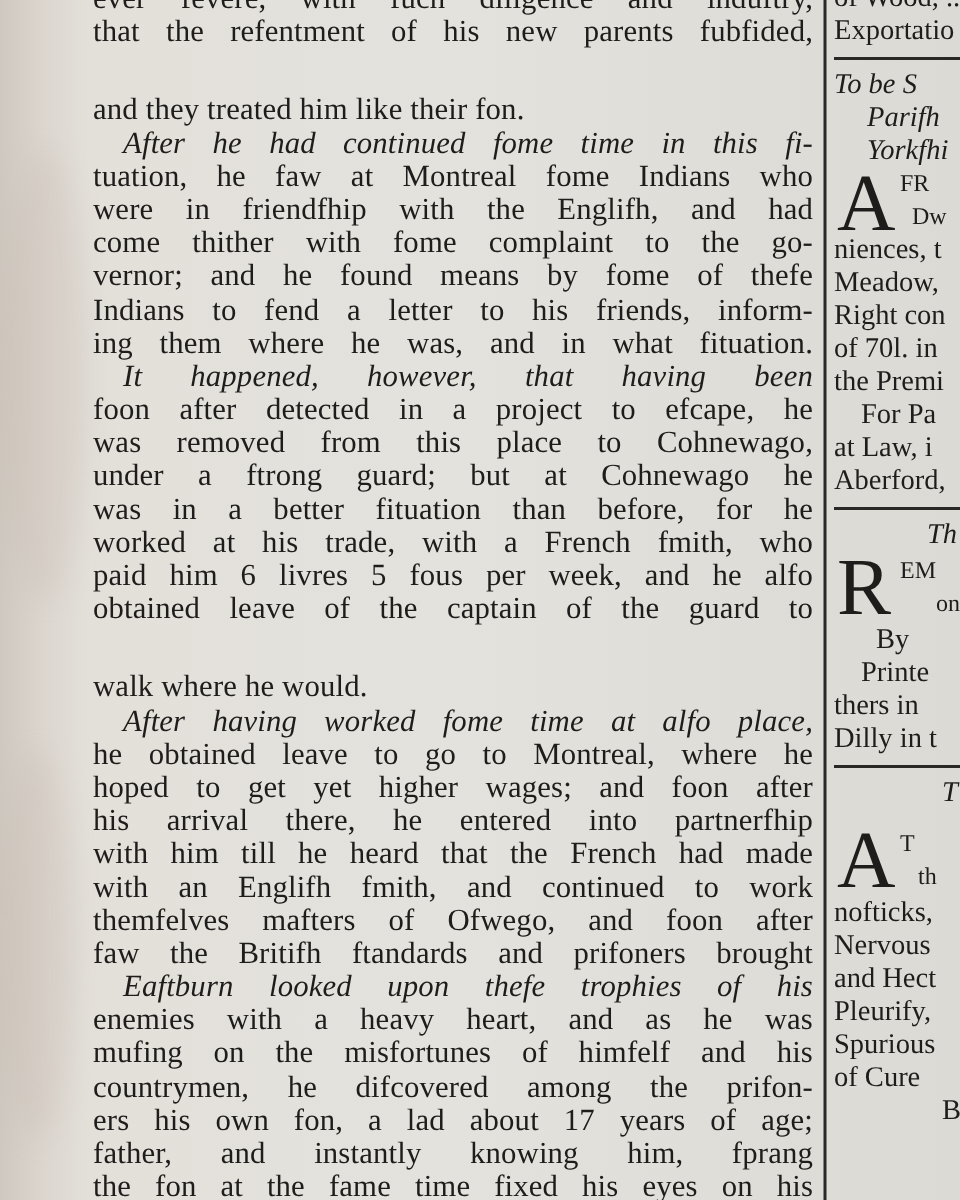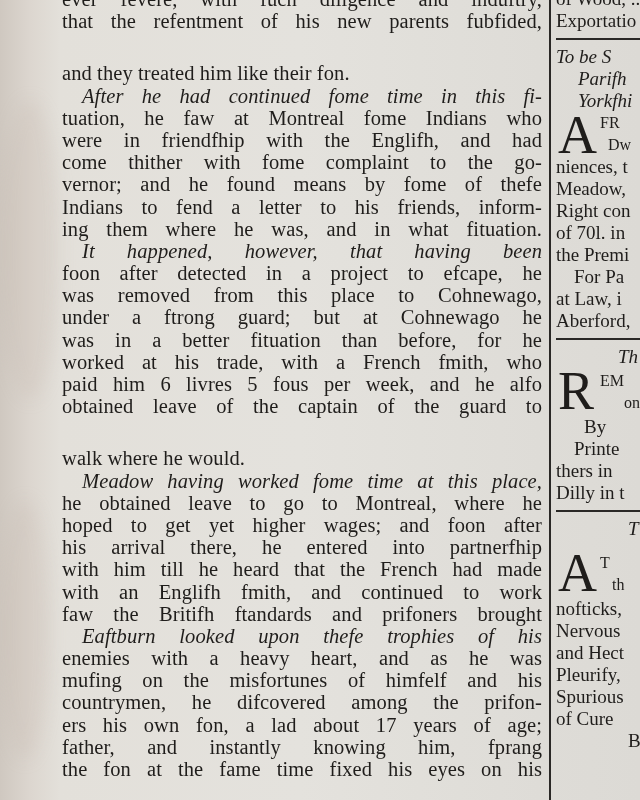--- a/index.html
+++ b/index.html
@@ -125,26 +125,27 @@
     <span class="line">ing them where he was, and in what fituation.</span>
     <span class="line indent">It happened, however, that having been</span>
     <span class="line">foon after detected in a project to efcape, he</span>
     <span class="line">was removed from this place to Cohnewago,</span>
     <span class="line">under a ftrong guard; but at Cohnewago he</span>
     <span class="line">was in a better fituation than before, for he</span>
     <span class="line">worked at his trade, with a French fmith, who</span>
     <span class="line">paid him 6 livres 5 fous per week, and he alfo</span>
     <span class="line">obtained leave of the captain of the guard to</span>
     <span class="line last">walk where he would.</span>
-    <span class="line indent">Meadow having worked fome time at this place,</span>
+    <span class="line indent">After having worked fome time at alfo place,</span>
     <span class="line">he obtained leave to go to Montreal, where he</span>
     <span class="line">hoped to get yet higher wages; and foon after</span>
     <span class="line">his arrival there, he entered into partnerfhip</span>
     <span class="line">with him till he heard that the French had made</span>
     <span class="line">with an Englifh fmith, and continued to work</span>
+    <span class="line">themfelves mafters of Ofwego, and foon after</span>
     <span class="line">faw the Britifh ftandards and prifoners brought</span>
     <span class="line indent">Eaftburn looked upon thefe trophies of his</span>
     <span class="line">enemies with a heavy heart, and as he was</span>
     <span class="line">mufing on the misfortunes of himfelf and his</span>
     <span class="line">countrymen, he difcovered among the prifon-</span>
     <span class="line">ers his own fon, a lad about 17 years of age;</span>
     <span class="line">father, and instantly knowing him, fprang</span>
     <span class="line">the fon at the fame time fixed his eyes on his</span>
   </div>
 

